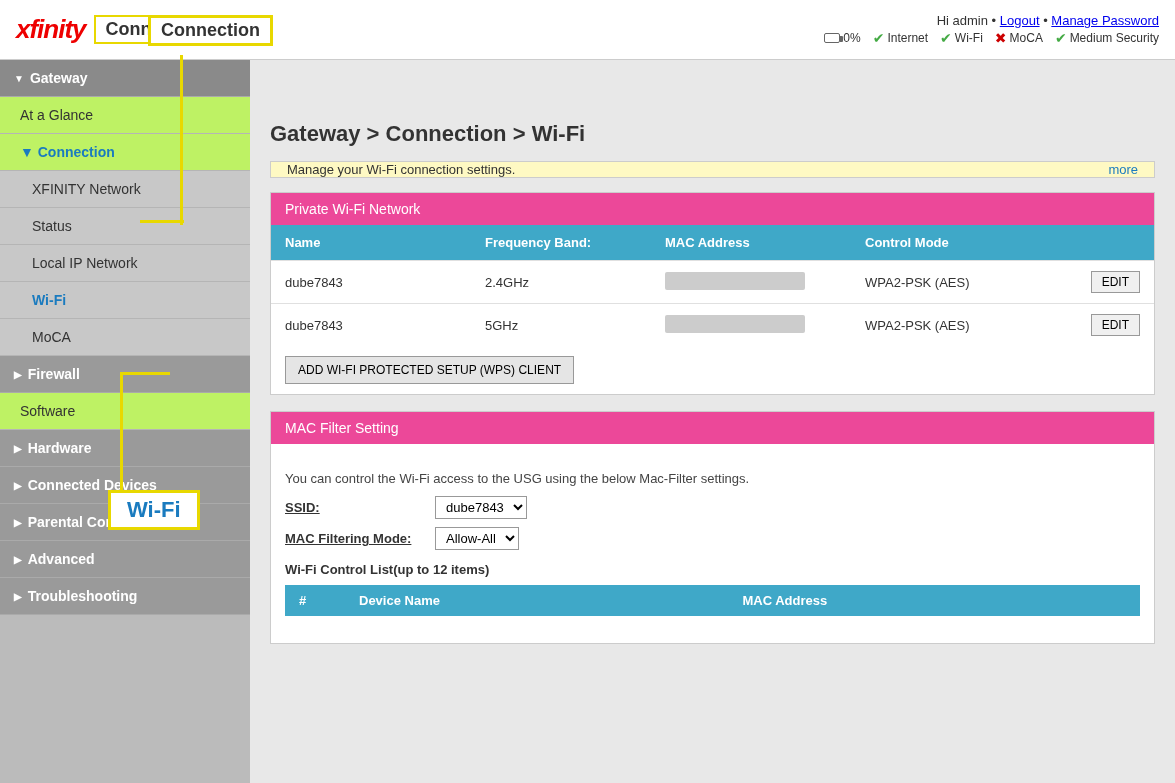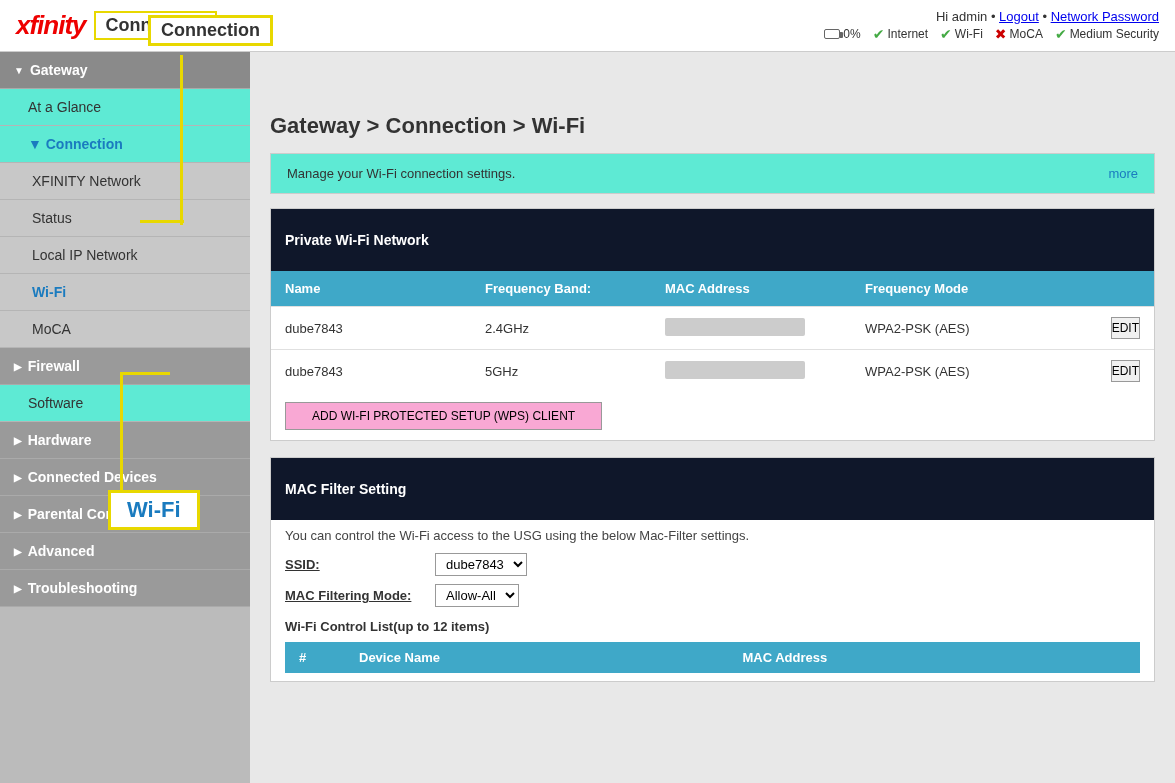--- a/index.html
+++ b/index.html
@@ -1,65 +1,65 @@
 <!DOCTYPE html>
 <html><head>
   <meta charset="utf-8">
   <style>
     * { margin: 0; padding: 0; box-sizing: border-box; }
     body { font-family: Arial, sans-serif; font-size: 13px; background: #e8e8e8; color: #333; width: 1175px; height: 783px; overflow: hidden; }
 
     
-    .header { background: #fff; border-bottom: 1px solid #ccc; padding: 6px 16px; display: flex; align-items: center; justify-content: space-between; height: 52px; }
+    .header { background: #fff; border-bottom: 1px solid #ccc; padding: 6px 16px; display: flex; align-items: center; justify-content: space-between; height: 60px; }
     .header-left { display: flex; align-items: center; gap: 0; }
     .xfinity-logo { color: #e00; font-size: 26px; font-weight: 900; font-style: italic; letter-spacing: -1px; }
     .connection-badge { border: 2px solid #e8d800; background: #fff; padding: 2px 10px; margin-left: 8px; font-size: 18px; font-weight: bold; color: #333; }
     .status-bar { display: flex; align-items: center; gap: 12px; margin-top: 2px; justify-content: flex-end; }
     .status-item { display: flex; align-items: center; gap: 3px; font-size: 12px; }
     .icon-battery { width: 16px; height: 10px; border: 1.5px solid #666; border-radius: 2px; display: inline-block; position: relative; }
     .icon-battery::after { content: ''; position: absolute; right: -4px; top: 2px; width: 3px; height: 6px; background: #666; border-radius: 0 1px 1px 0; }
     .icon-check { color: #4a4; font-size: 14px; }
     .icon-x { color: #c00; font-size: 14px; }
     .header-top { display: flex; flex-direction: column; align-items: flex-end; }
 
     
     .layout { display: flex; height: 731px; }
 
     
     .sidebar { width: 250px; background: #bbb; flex-shrink: 0; overflow-y: auto; }
     .sidebar-item { padding: 10px 16px; cursor: pointer; border-bottom: 1px solid #aaa; font-size: 14px; }
-    .sidebar-item.sub { background: #5eead4; padding-left: 28px; border-bottom: 1px solid #b5b5b5; }
+    .sidebar-item.sub { background: #bef264; padding-left: 20px; border-bottom: 1px solid #b5b5b5; }
     .sidebar-item.sub.active { color: #1a7bbf; font-weight: bold; }
     .sidebar-item.sub2 { background: #c8c8c8; padding-left: 32px; border-bottom: 1px solid #b5b5b5; color: #333; }
     .sidebar-item.sub2.active { color: #1a7bbf; font-weight: bold; }
     .sidebar-item.section-header { background: #8a8a8a; color: #fff; font-weight: bold; padding-left: 14px; display: flex; align-items: center; gap: 6px; }
     .sidebar-item.section-header .arrow { font-size: 10px; }
     .sidebar-item.top-level { background: #9a9a9a; color: #fff; font-weight: bold; padding-left: 14px; display: flex; align-items: center; gap: 6px; }
     .sidebar-item.top-level .arrow { font-size: 10px; }
 
     
     .main { flex: 1; background: #e8e8e8; padding: 16px 20px; overflow-y: auto; margin-top: 45px; }
     .page-title { font-size: 22px; font-weight: bold; color: #333; margin-bottom: 14px; }
-    .description-box { background: #5eead4; border: 1px solid #ccc; padding: 12px 16px; margin-bottom: 14px; display: flex; justify-content: space-between; align-items: center; }
+    .description-box { background: #fef9c3; border: 1px solid #ccc; padding: 0 16px; margin-bottom: 14px; display: flex; justify-content: space-between; align-items: center; }
     .description-box a { color: #1a7bbf; text-decoration: none; }
 
     
     .section-box { background: #fff; border: 1px solid #ccc; margin-bottom: 16px; }
-    .section-header-bar { background: #0f172a; color: #fff; font-weight: bold; font-size: 14px; padding: 23px 14px; }
+    .section-header-bar { background: #ec4899; color: #fff; font-weight: normal; font-size: 14px; padding: 8px 14px; }
     .table-header-row { display: grid; grid-template-columns: 200px 200px 200px 1fr; background: #3fa8c8; color: #fff; font-weight: bold; padding: 8px 14px; }
     .table-header-row.wifi { grid-template-columns: 200px 180px 200px 1fr; }
     .table-row { display: grid; grid-template-columns: 200px 180px 200px 1fr; padding: 8px 14px; border-top: 1px solid #e0e0e0; align-items: center; }
     .table-row:first-of-type { border-top: none; }
     .cell { padding: 2px 0; }
     .cell-blurred { background: #ccc; height: 18px; width: 140px; border-radius: 2px; display: inline-block; }
-    .edit-btn { border: 1px solid #999; background: #f0f0f0; padding: 3px 0; font-size: 12px; cursor: pointer; }
-    .wps-btn { border: 1px solid #999; background: #f9a8d4; padding: 6px 26px; font-size: 12px; cursor: pointer; margin: 10px 14px; display: inline-block; }
-
-    
-    .mac-filter-content { padding: 8px 14px; border-radius: 30px; }
+    .edit-btn { border: 1px solid #999; background: #f0f0f0; padding: 3px 10px; font-size: 12px; cursor: pointer; }
+    .wps-btn { border: 1px solid #999; background: #e5e5e5; padding: 6px 12px; font-size: 12px; cursor: pointer; margin: 10px 14px; display: inline-block; }
+
+    
+    .mac-filter-content { padding: 27px 14px; border-radius: 30px; }
     .mac-filter-content p { margin-bottom: 10px; color: #444; }
     .form-row { display: flex; align-items: center; gap: 10px; margin-bottom: 8px; }
     .form-label { font-weight: bold; min-width: 140px; text-decoration: underline; }
     select { padding: 2px 6px; border: 1px solid #999; background: #fff; font-size: 13px; cursor: pointer; }
     .control-list-title { font-weight: bold; margin: 12px 0 8px; }
     .control-list-header { display: grid; grid-template-columns: 60px 1fr 1fr; background: #3fa8c8; color: #fff; font-weight: bold; padding: 8px 14px; }
   </style>
 </head>
 <body>
 
@@ -67,21 +67,21 @@
   <div class="header-left">
     <span class="xfinity-logo">xfinity</span>
     <span class="connection-badge">Connection</span>
   </div>
   <div class="header-top">
     <div>
       <span>Hi admin</span>
       <span> • </span>
       <a href="#">Logout</a>
       <span> • </span>
-      <a href="#">Network Password</a>
+      <a href="#">Manage Password</a>
     </div>
     <div class="status-bar">
       <div class="status-item">
         <span class="icon-battery"></span>
         <span>0%</span>
       </div>
       <div class="status-item">
         <span class="icon-check">✔</span>
         <span>Internet</span>
       </div>
@@ -168,21 +168,21 @@
       <span>Manage your Wi-Fi connection settings.</span>
       <a href="#">more</a>
     </div>
 
     <div class="section-box">
       <div class="section-header-bar">Private Wi-Fi Network</div>
       <div class="table-header-row wifi">
         <div class="cell">Name</div>
         <div class="cell">Frequency Band:</div>
         <div class="cell">MAC Address</div>
-        <div class="cell">Frequency Mode</div>
+        <div class="cell">Control Mode</div>
       </div>
 
       <div class="table-row">
         <div class="cell">dube7843</div>
         <div class="cell">2.4GHz</div>
         <div class="cell"><span class="cell-blurred"></span></div>
         <div class="cell" style="display:flex;align-items:center;justify-content:space-between;">
           <span>WPA2-PSK (AES)</span>
           <button class="edit-btn">EDIT</button>
         </div>

